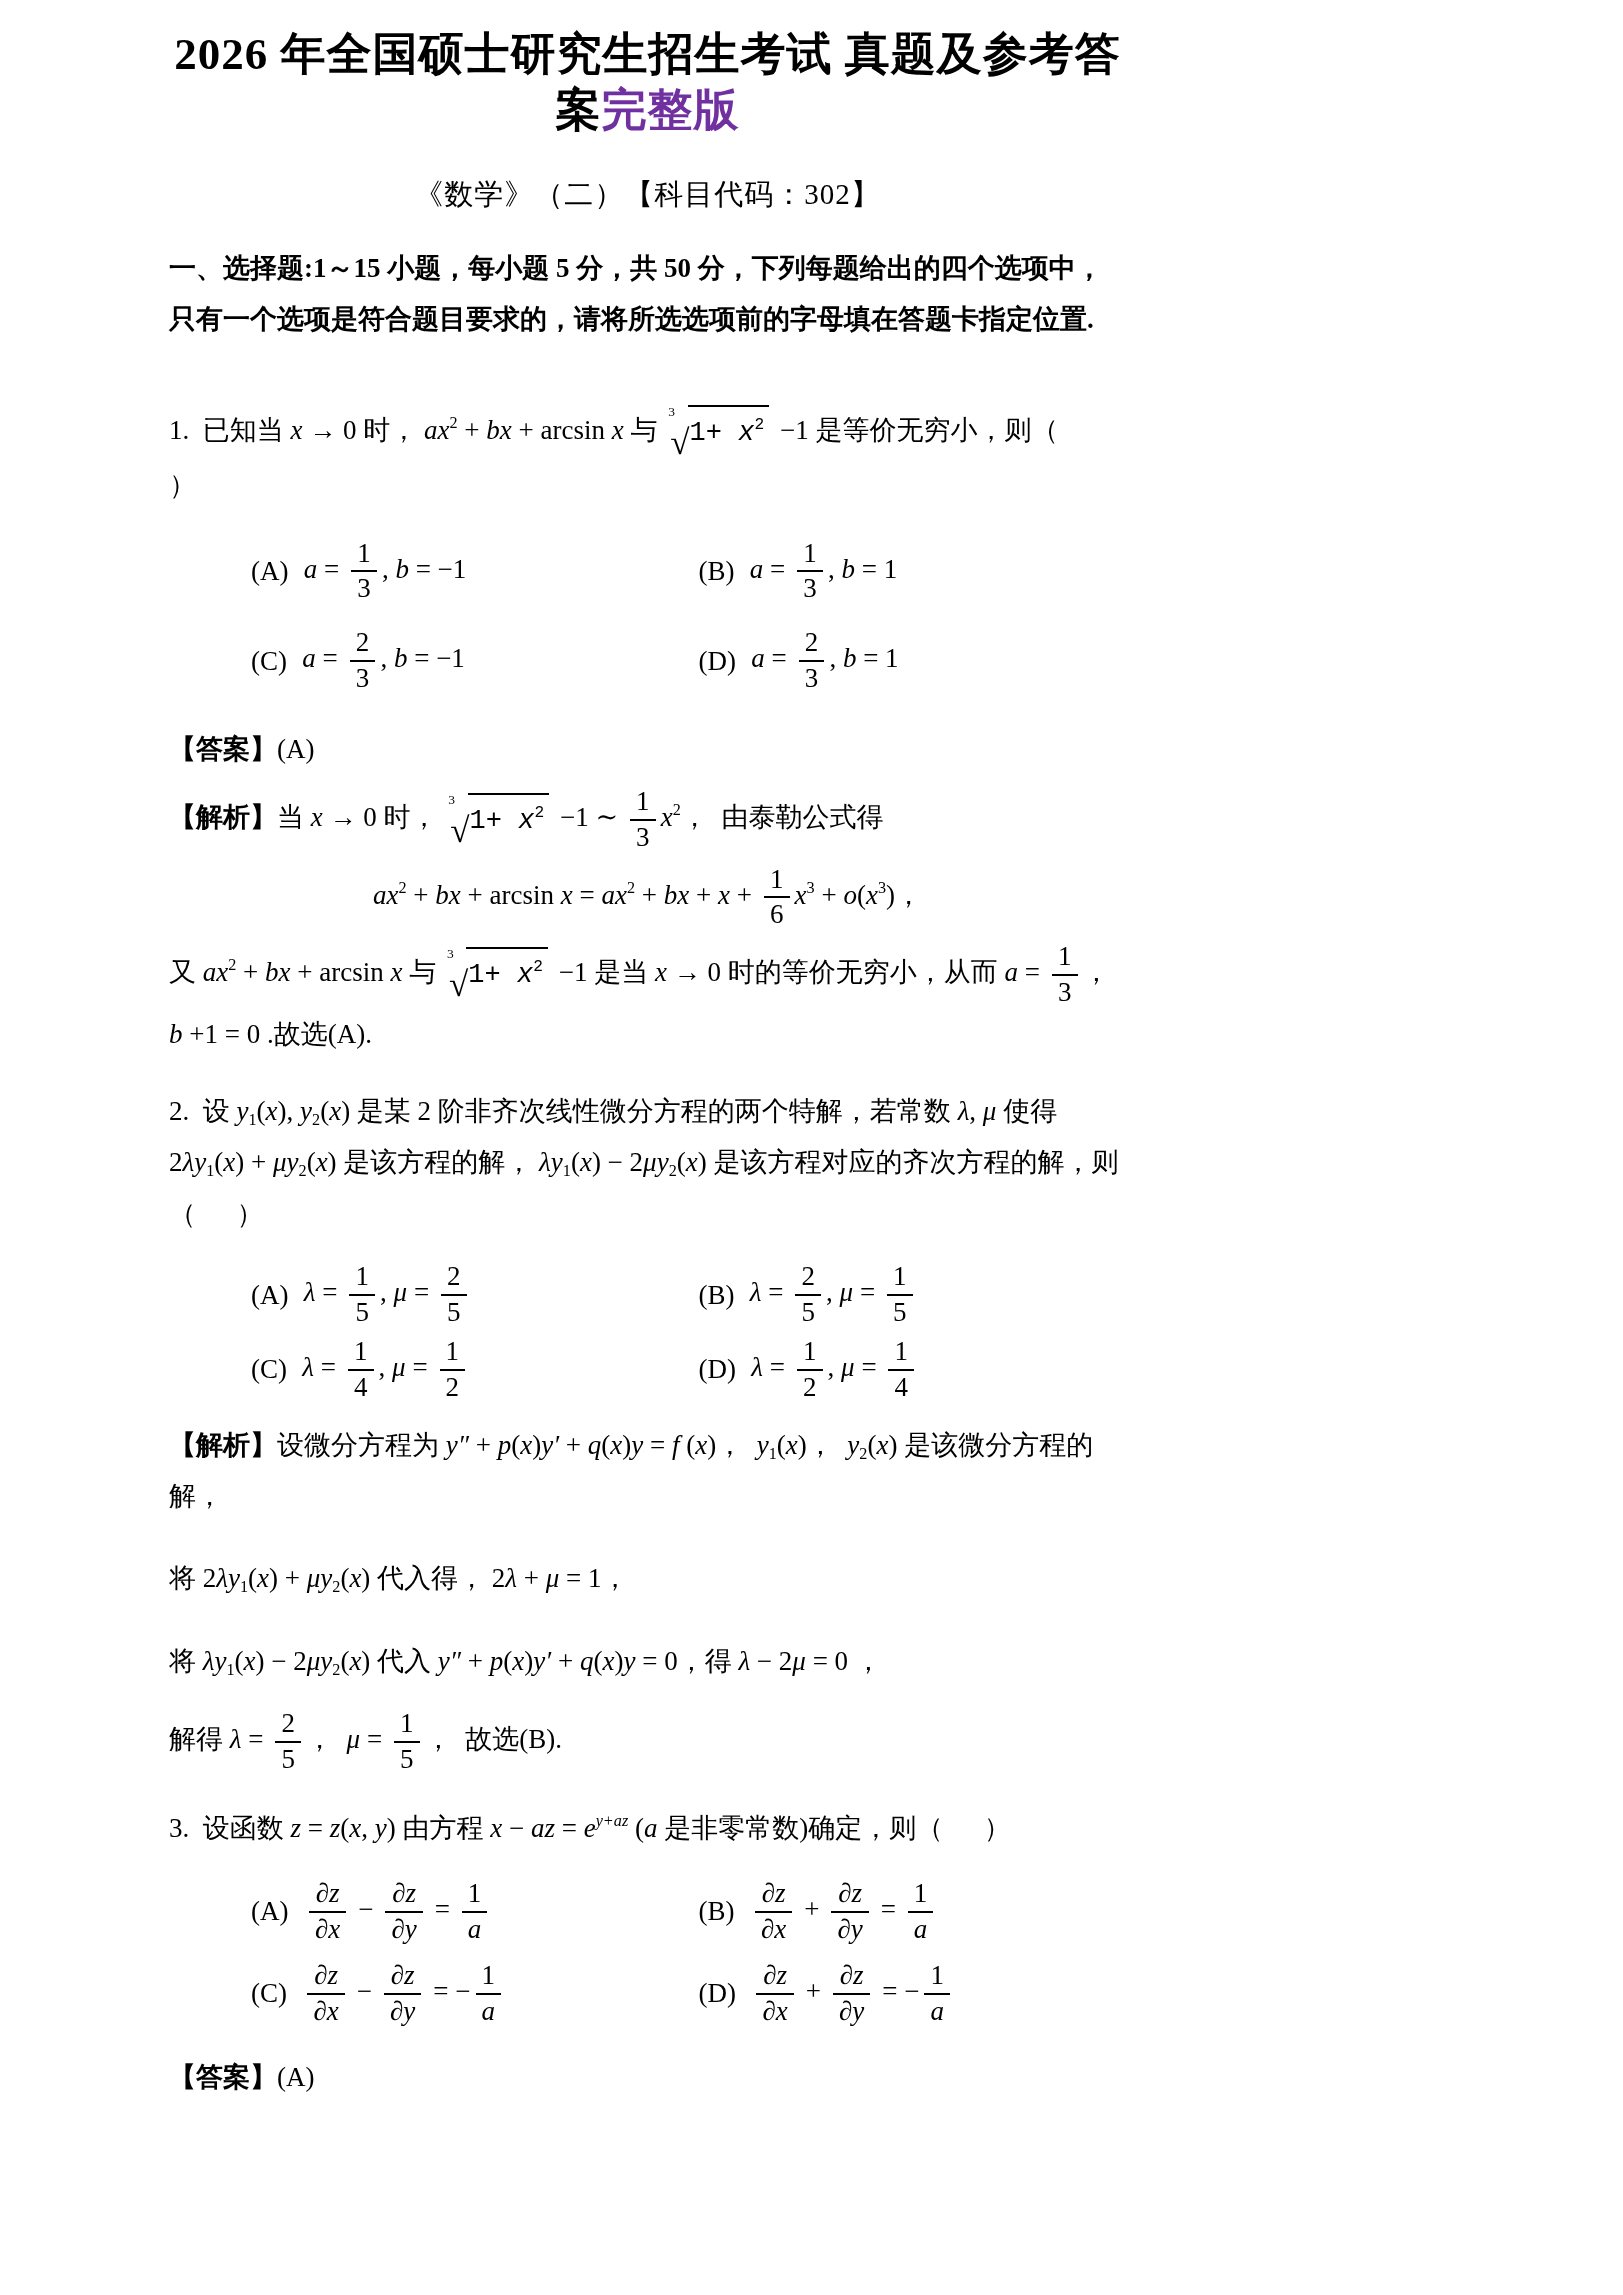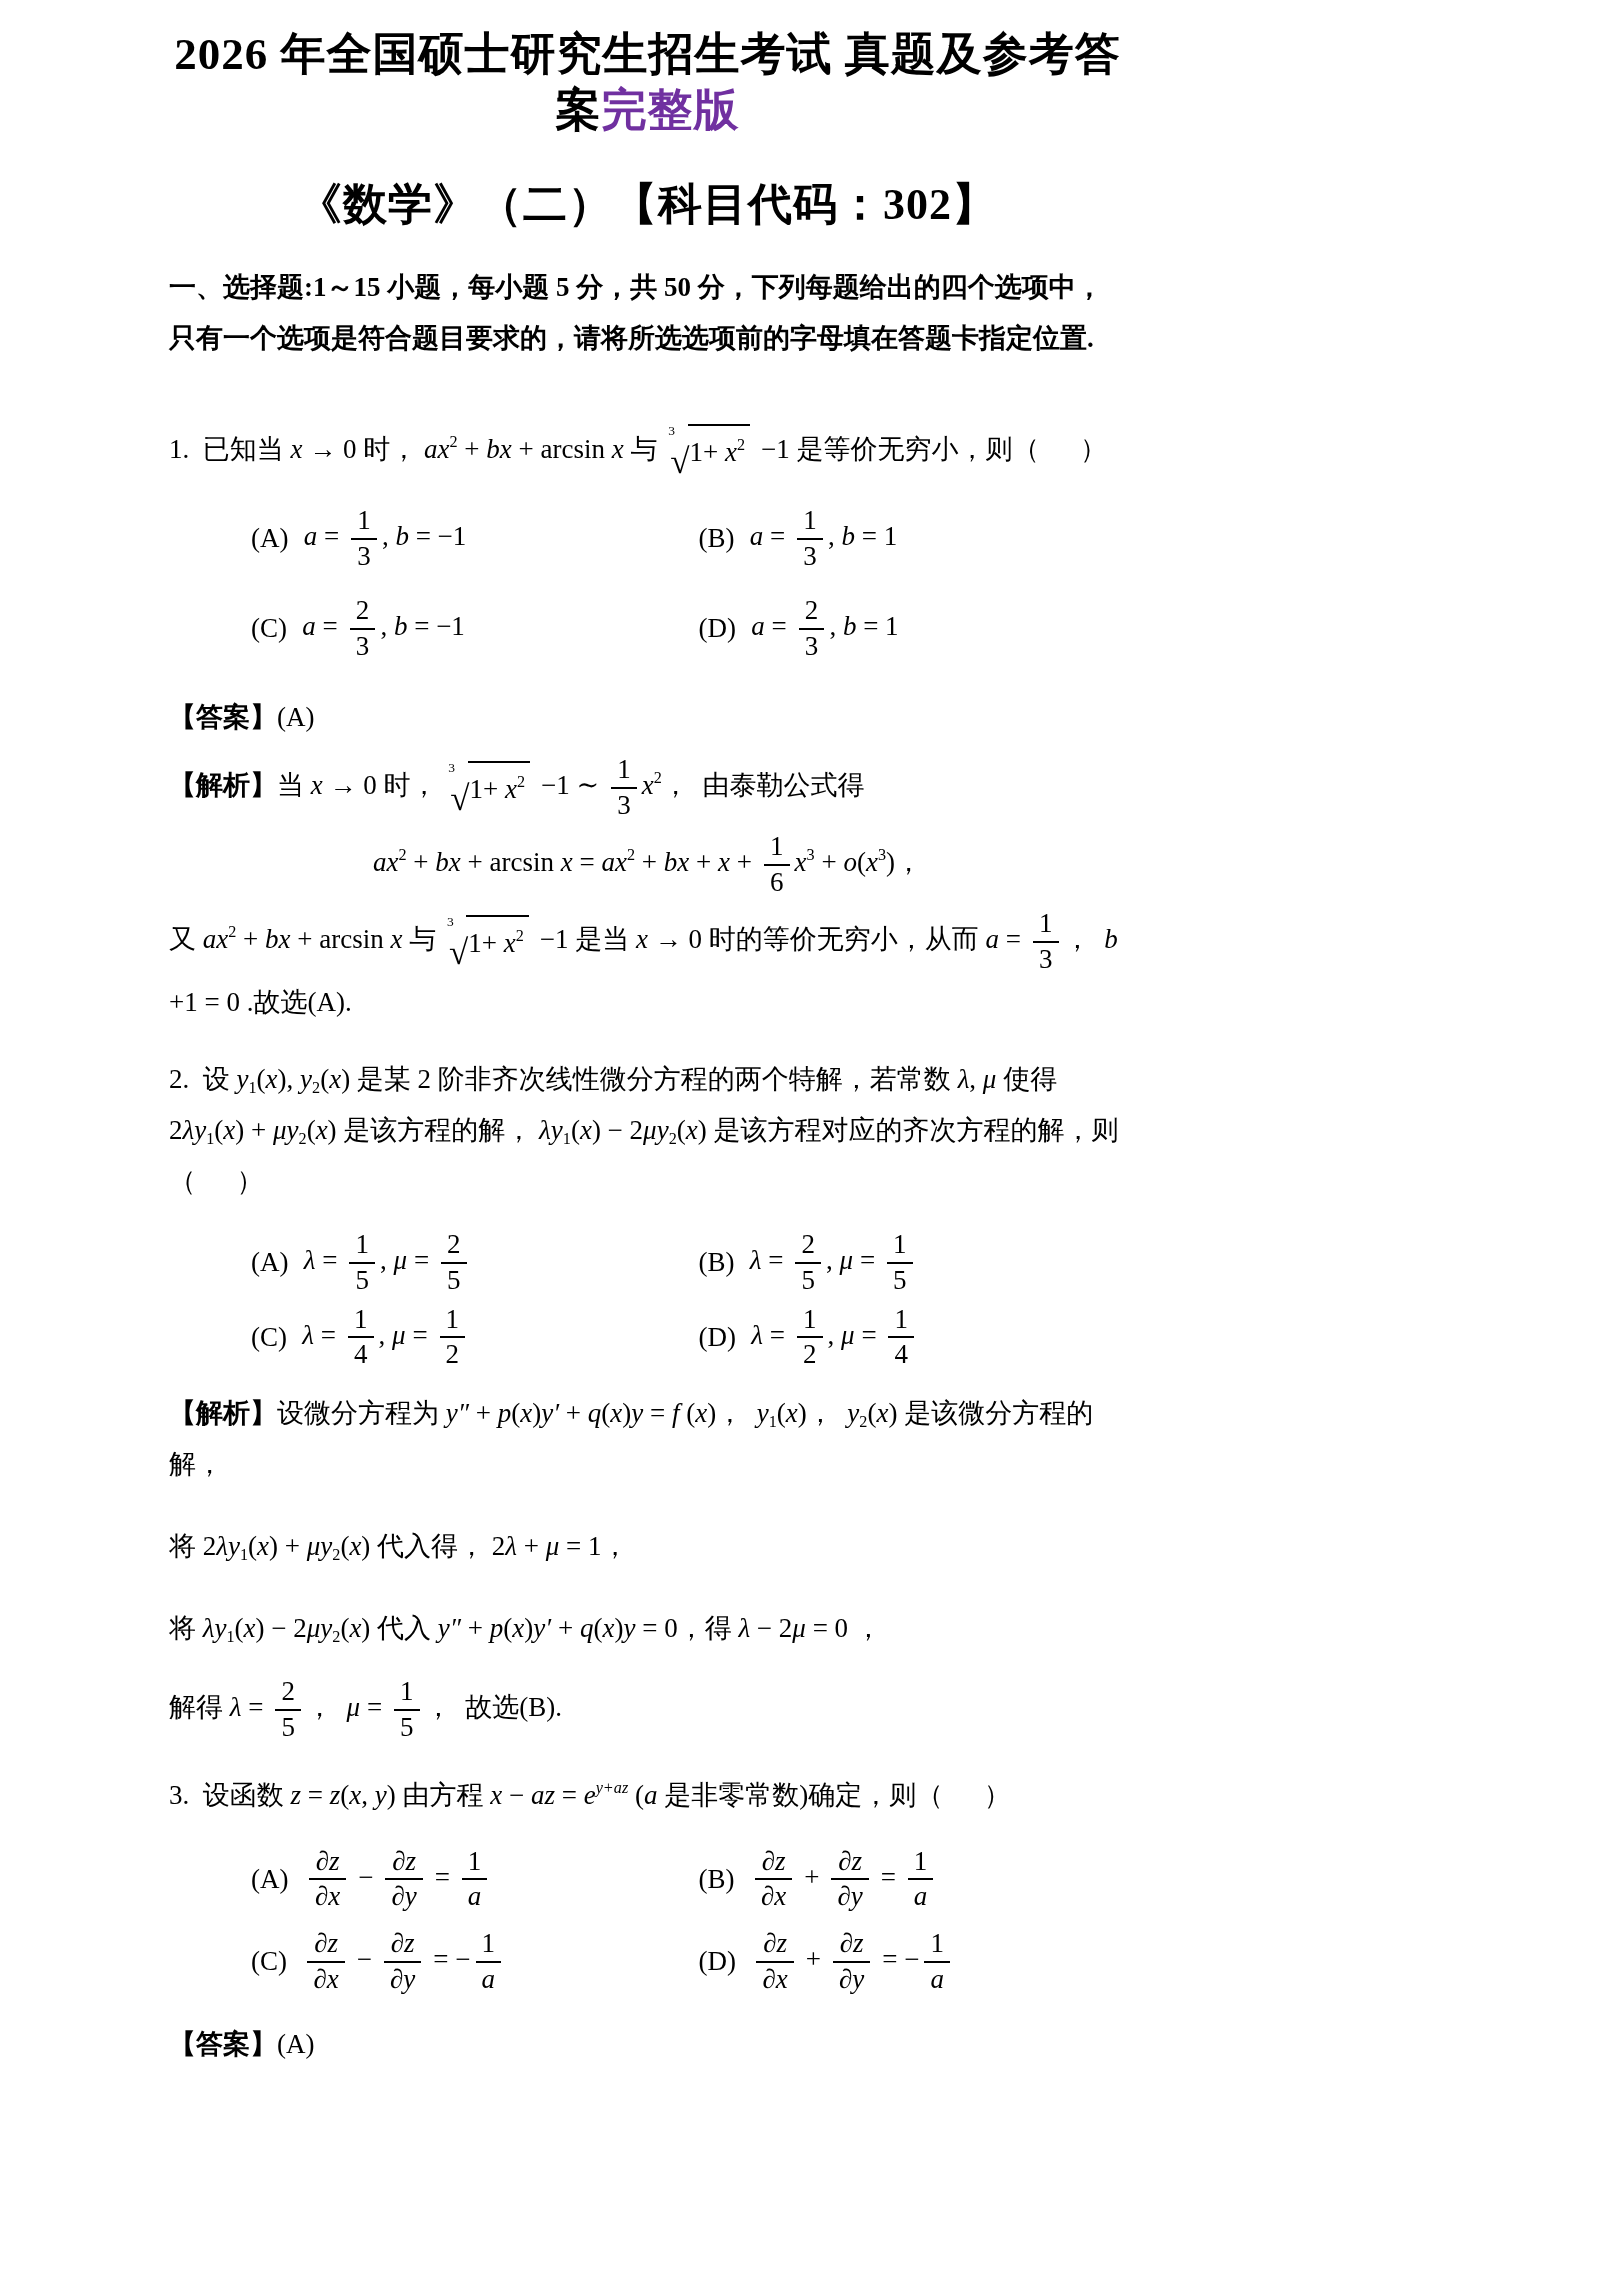--- a/index.html
+++ b/index.html
@@ -1,38 +1,38 @@
 <!DOCTYPE html>
 <html style="font-size:8.2px"><head>
 <meta charset="utf-8">
 <style>
   html,body{margin:0;padding:0;background:#ffffff;}
   body{font-family:"Liberation Serif","DejaVu Serif",serif;color:#000;}
   .page{width:1290px;min-height:2295px;box-sizing:border-box;background:#fff;
         padding:25.6px 164px 46px 169px;}
   .title1{text-align:center;font-weight:bold;font-size:45px;line-height:1.25;letter-spacing:1px;}
-  .title2{text-align:center;font-weight:bold;font-size:44px;margin-top:37px;letter-spacing:1px;}
+  .title2{text-align:center;font-weight:normal;font-size:29px;margin-top:37px;letter-spacing:1px;}
   .blk{font-size:27px;line-height:1.9;white-space:pre-wrap;}
   .bold{font-weight:bold;}
   .center{text-align:center;}
   .tk{}
   .tk-v{font-style:italic;}
   .tk-b{font-weight:bold;}
   .tk-sup{font-size:0.60em;vertical-align:0.70em;}
   .tk-supv{font-size:0.60em;vertical-align:0.70em;font-style:italic;}
   .tk-sub{font-size:0.60em;vertical-align:-0.30em;}
   .frac{display:inline-flex;flex-direction:column;text-align:center;vertical-align:middle;
         margin:0 5.1px;line-height:1.25;}
   .frac .num{display:block;padding:0 6.1px;}
   .frac .den{display:block;padding:0 6.1px;border-top:2.6px solid #000;}
   .root{display:inline-flex;align-items:flex-end;position:relative;vertical-align:middle;
         margin:0 4.1px;padding-left:2px;}
   .root .idx{position:absolute;left:0;top:-0.45em;font-size:0.5em;}
   .root .rad{font-size:1.30em;line-height:0.95;margin-right:-2px;}
-  .root .rbar{border-top:2.6px solid #000;padding:1px 5.1px 0 2px;}
+  .root .rbar{border-top:2.6px solid #000;padding:1px 5.1px 0 2px;font-family:Liberation Mono, monospace;}
   .optrow{display:flex;align-items:flex-start;}
   .opt-cell{width:50%;box-sizing:border-box;display:flex;align-items:center;padding-left:82px;}
   .opt-cell + .opt-cell{padding-left:51px;}
   .opt-label{margin-right:15.3px;}
 </style>
 </head>
 <body>
 
 <div class="page">
   <div class="title1">

